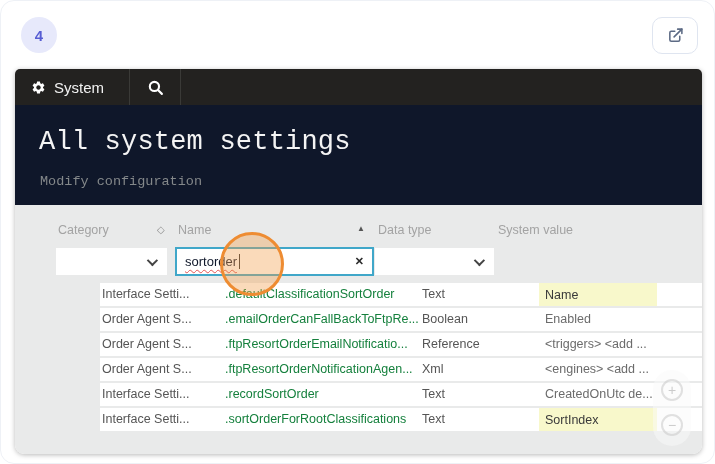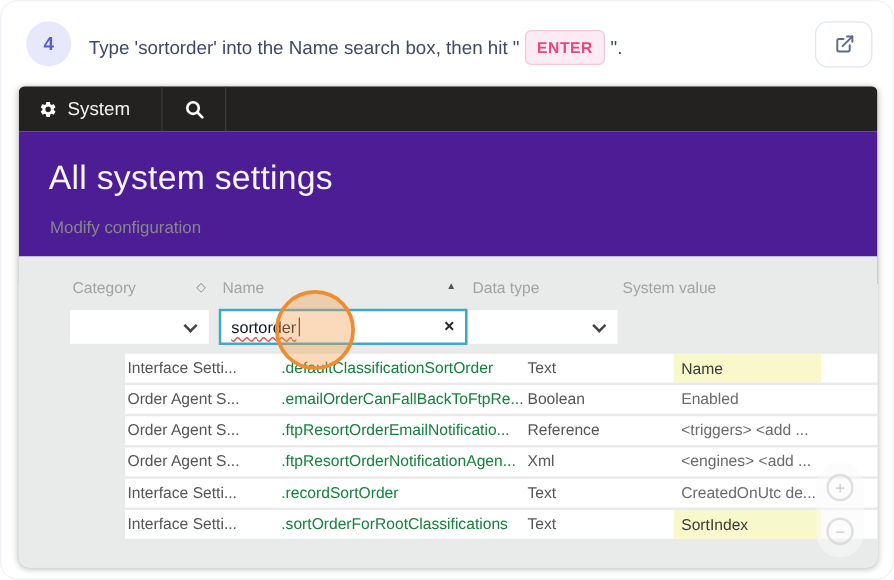--- a/index.html
+++ b/index.html
@@ -38,21 +38,21 @@
   }
   .navbar {
     position:absolute; left:0; top:0; width:100%; height:36px; background:#232220;
     display:flex; align-items:stretch; color:#f2f2f2;
   }
   .nav-seg { display:flex; align-items:center; padding:16px 16px; font-size:15px; }
   .nav-seg.system { gap:8px; width:114px; }
   .nav-seg.search { width:52px; justify-content:center;
     border-left:1px solid #3a3a37; border-right:1px solid #3a3a37; cursor:pointer; }
   .app-header {
-    position:absolute; left:0; top:36px; width:100%; height:122px; background:#4c1d95;
+    position:absolute; left:0; top:36px; width:100%; height:122px; background:#0f172a;font-family:Liberation Mono, monospace;
   }
   .app-title { position:absolute; left:24px; top:22px; font-size:27px; font-weight:300; color:#f4f4f4; letter-spacing:.2px; }
   .app-subtitle { position:absolute; left:25px; top:69px; font-size:13.5px; color:#84888a; }
   .app-body {
     position:absolute; left:0; top:136px; width:100%; height:249px; background:#e9eaea;
   }
 
   
   .thead { position:absolute; top:18px; left:0; width:100%; height:16px; font-size:12.5px; color:#a3a3a3; }
   .th { position:absolute; top:0;text-align:right; }
@@ -108,21 +108,20 @@
   .zp-plus { top:9px; } .zp-minus { top:44px; }
 
   svg { display:block; }
 </style>
 </head>
 <body>
 
 <div class="card">
 
   <div class="step-badge">4</div>
-  <div class="instruction"><span>Type 'sortorder' into the Name search box, then hit "</span><span class="key-badge">ENTER</span><span>".</span></div>
   <div class="ext-btn">
     <span>
       <svg width="17" height="17" viewBox="0 0 24 24" fill="none" stroke="#5d6b85" stroke-width="2.2" stroke-linecap="round" stroke-linejoin="round">
         <path d="M18 13v5a2 2 0 0 1-2 2H6a2 2 0 0 1-2-2V8a2 2 0 0 1 2-2h5"></path>
         <polyline points="15 3 21 3 21 9"></polyline>
         <line x1="10" y1="14" x2="21" y2="3"></line>
       </svg>
     </span>
   </div>
 

